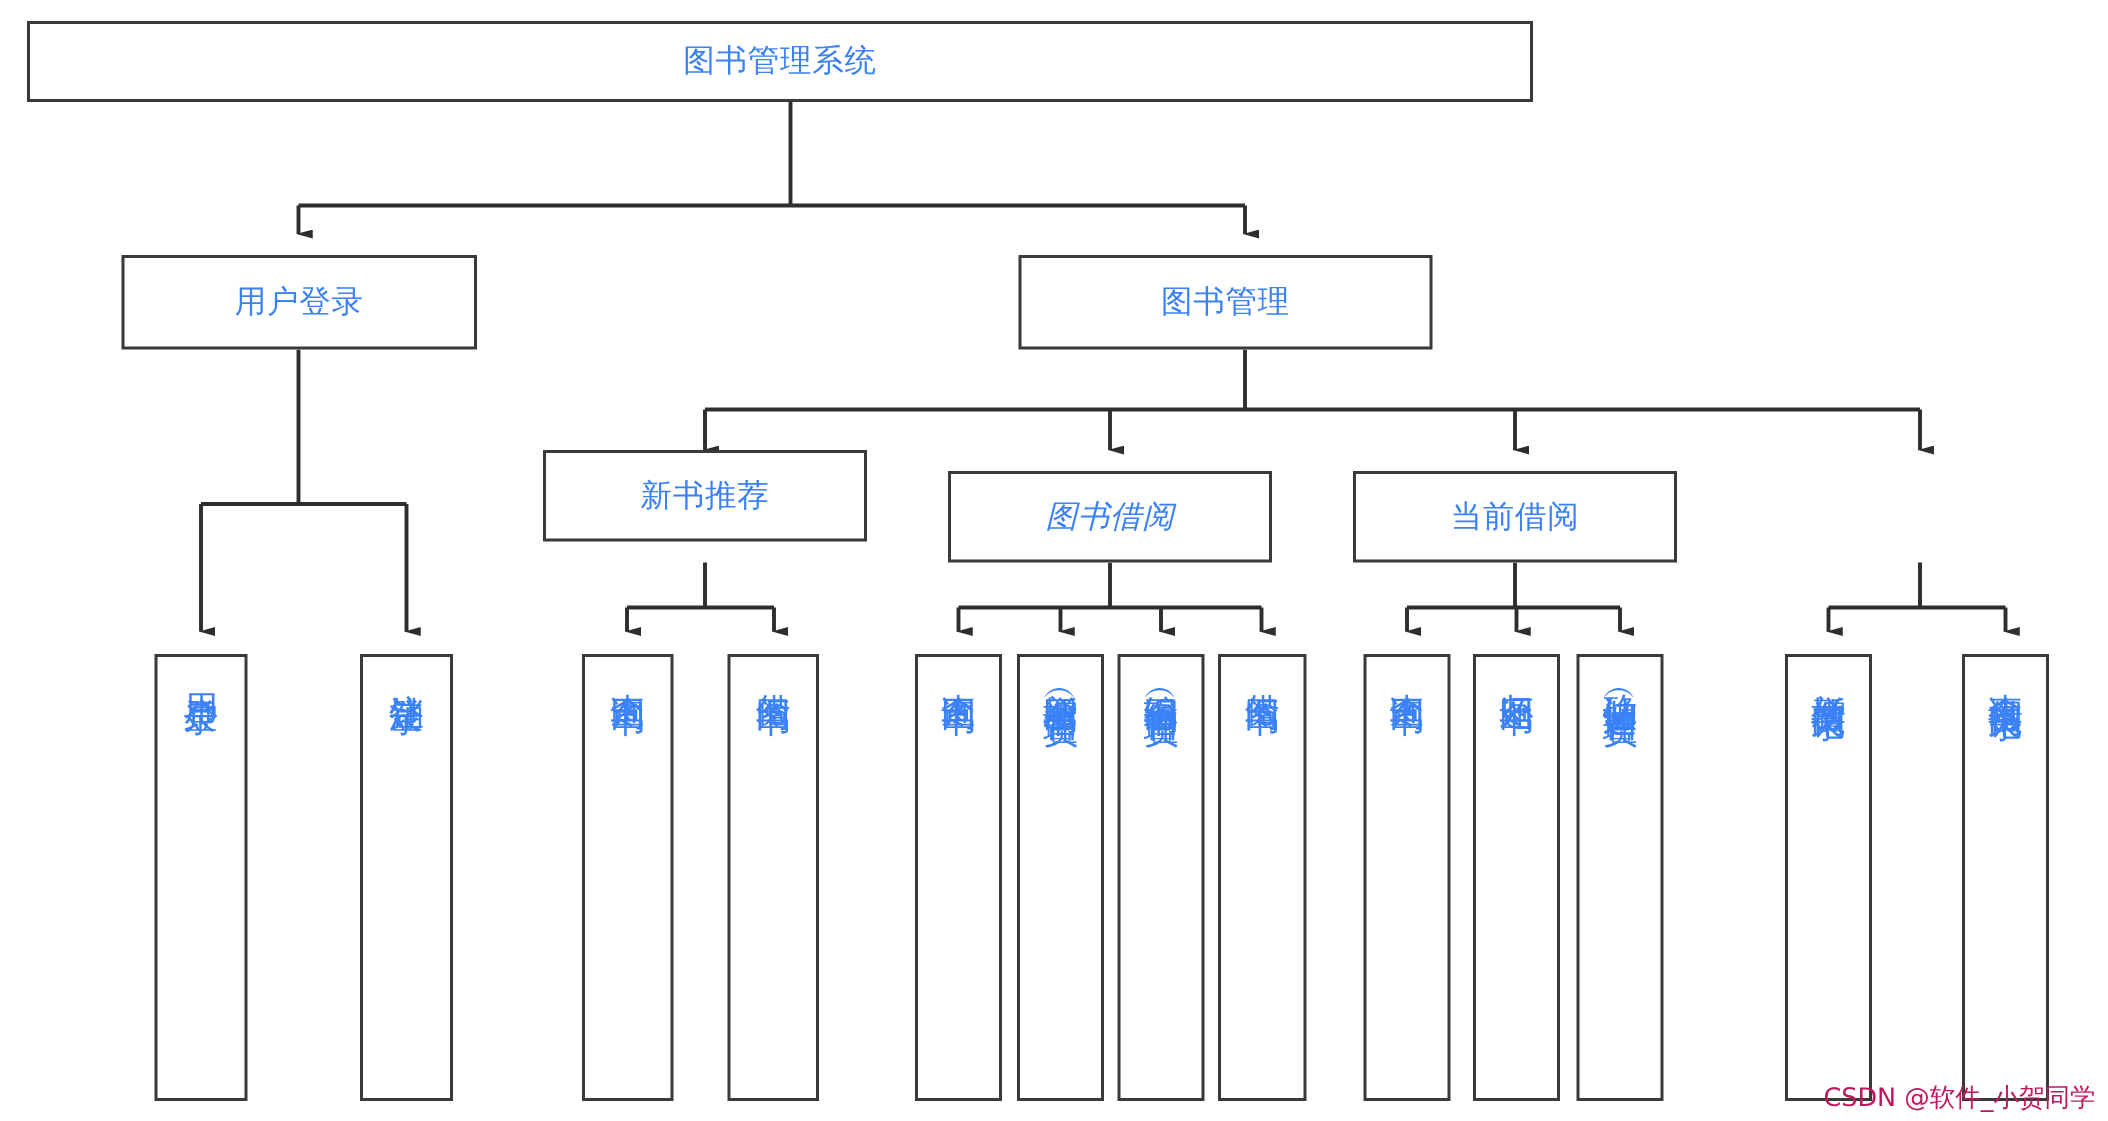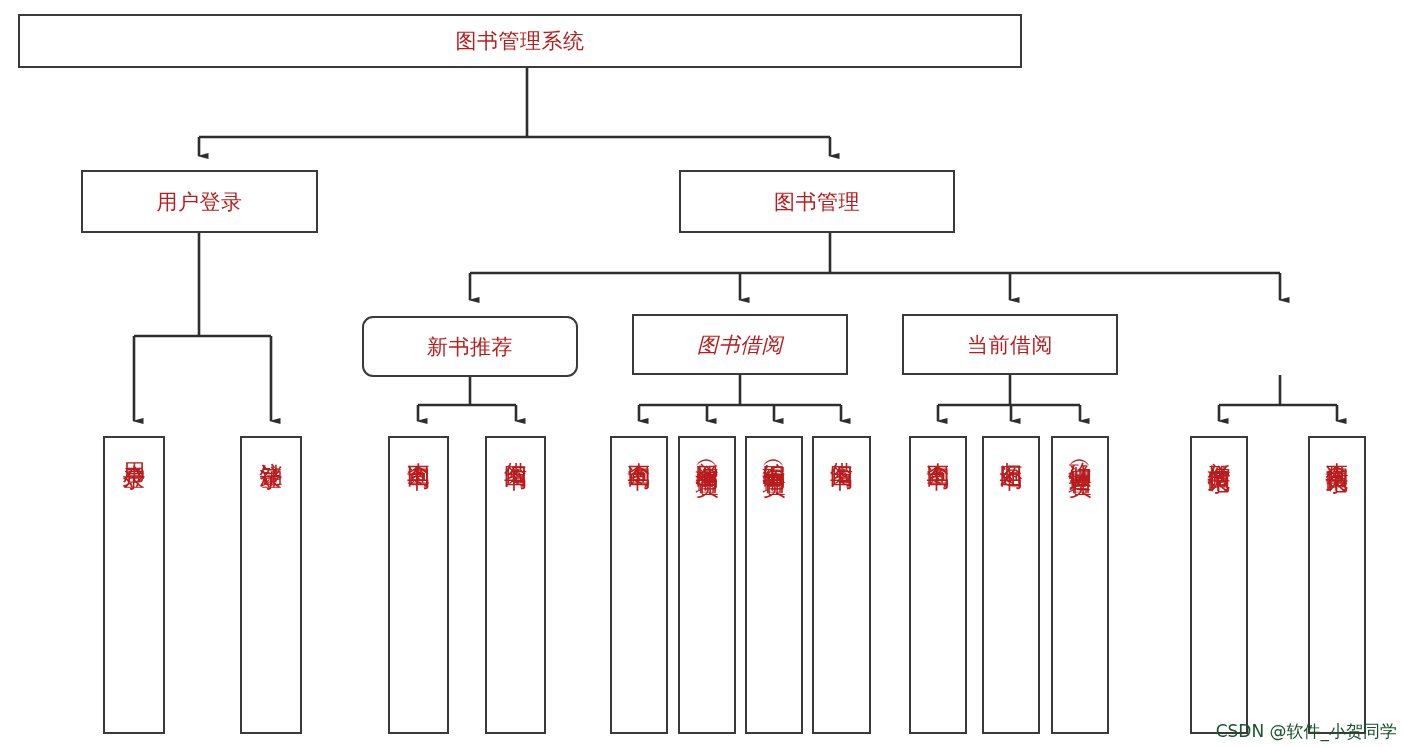--- a/index.html
+++ b/index.html
@@ -26,21 +26,21 @@
     pointer-events: none;
   }
   .node {
     position: absolute;
     box-sizing: border-box;
     background: #ffffff;
     border: 2px solid #3a3a3a;
     display: flex;
     align-items: center;
     justify-content: center;
-    color: #b91c1c;
+    color: #3b82f6;
   }
   .node .label {
     display: block;
     text-align: center;
     line-height: 1.22;
     letter-spacing: 0.5px;
   }
   .node.horiz .label {
     writing-mode: horizontal-tb;
     font-size: 21px;
@@ -59,21 +59,21 @@
     font-size: 23px;
     line-height: 1.0;
     letter-spacing: 2px;
     white-space: nowrap;
   }
   .watermark {
     position: absolute;
     right: 8px;
     bottom: 4px;
     font-size: 17px;
-    color: #14532d;
+    color: #be185d;
     white-space: nowrap;
     font-family: "DejaVu Sans", sans-serif;
   }
 </style>
 </head>
 <body>
 
 <div id="stage">
 
   <svg id="wires" viewBox="0 0 1405 747" xmlns="http://www.w3.org/2000/svg">
@@ -130,21 +130,21 @@
     <span class="label">图书管理系统</span>
   </div>
 
   <div class="node horiz" style="left: 81px; top: 170px; width: 237px; height: 63px;">
     <span class="label">用户登录</span>
   </div>
   <div class="node horiz" style="left: 679px; top: 170px; width: 276px; height: 63px;">
     <span class="label">图书管理</span>
   </div>
 
-  <div class="node horiz" style="left: 362px; top: 316px; width: 216px; height: 61px; border-radius: 11px;">
+  <div class="node horiz" style="left: 362px; top: 300px; width: 216px; height: 61px;">
     <span class="label">新书推荐</span>
   </div>
   <div class="node horiz" style="left: 632px; top: 314px; width: 216px; height: 61px; font-style: italic;">
     <span class="label">图书借阅</span>
   </div>
   <div class="node horiz" style="left: 902px; top: 314px; width: 216px; height: 61px;">
     <span class="label">当前借阅</span>
   </div>
 
   <div class="node vert" style="left: 103px; top: 436px; width: 62px; height: 298px;">

